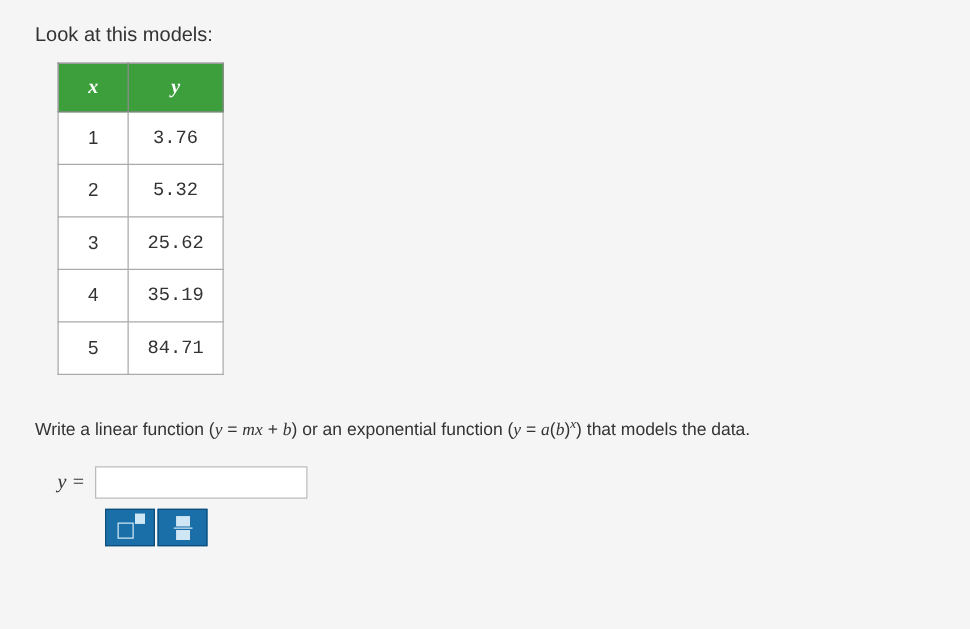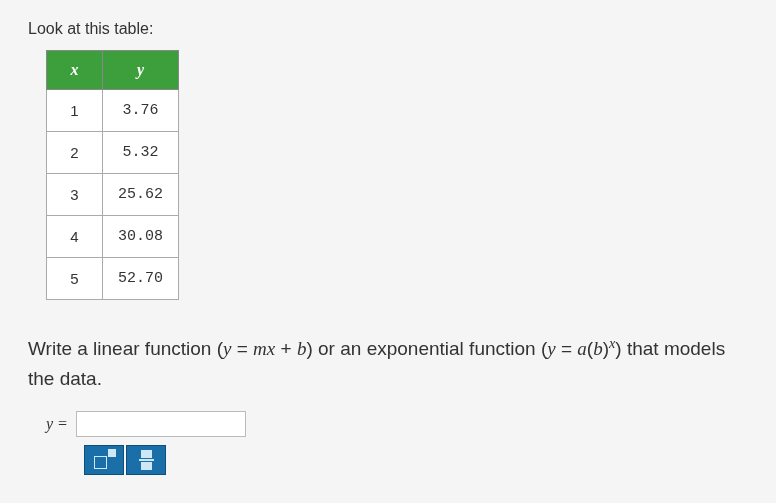--- a/index.html
+++ b/index.html
@@ -39,21 +39,21 @@
       border: 1px solid #aaa;
       background: #fff;
       text-align: center;
       padding: 12px 0;
       font-size: 15px;
       color: #333;
     }
     .col-x { width: 56px; }
     .col-y { width: 76px; font-family: Liberation Mono, monospace; }
     .instruction {
-      font-size: 19px;
+      font-size: 14px;
       color: #333;
       line-height: 1.55;
       margin-bottom: 18px;
       max-width: 720px;
       margin-top: 32px;
     }
     .instruction .mi { font-style: italic; font-family: "Times New Roman", serif; }
     .instruction .sup { font-size: 0.75em; vertical-align: super; font-style: italic; font-family: "Times New Roman", serif;}
     .answer-row {
       display: flex;
@@ -110,21 +110,21 @@
     .tool-fraction .box {
       width: 11px; height: 8px; border: 1px solid #cfe6f5; background:#cfe6f5;
     }
     .tool-fraction .bar {
       width: 15px; height: 1.5px; background: #cfe6f5;
     }
   </style>
 </head>
 <body>
 
-<p class="prompt-heading">Look at this table:</p>
+<p class="prompt-heading">Look at this models:</p>
 
 <table class="data-table">
   <thead>
     <tr>
       <th class="col-x">x</th>
       <th class="col-y">y</th>
     </tr>
   </thead>
   <tbody>
     <tr>
@@ -134,25 +134,25 @@
     <tr>
       <td class="col-x">2</td>
       <td class="col-y">5.32</td>
     </tr>
     <tr>
       <td class="col-x">3</td>
       <td class="col-y">25.62</td>
     </tr>
     <tr>
       <td class="col-x">4</td>
-      <td class="col-y">30.08</td>
+      <td class="col-y">35.19</td>
     </tr>
     <tr>
       <td class="col-x">5</td>
-      <td class="col-y">52.70</td>
+      <td class="col-y">84.71</td>
     </tr>
   </tbody>
 </table>
 
 <p class="instruction">
   <span>Write a linear function (</span><span class="mi">y</span><span> = </span><span class="mi">m</span><span class="mi">x</span><span> + </span><span class="mi">b</span><span>) or an exponential function (</span><span class="mi">y</span><span> = </span><span class="mi">a</span><span>(</span><span class="mi">b</span><span>)</span><span class="sup">x</span><span>) that models the data.</span>
 </p>
 
 <div class="answer-row">
   <span class="yeq">y =</span>

